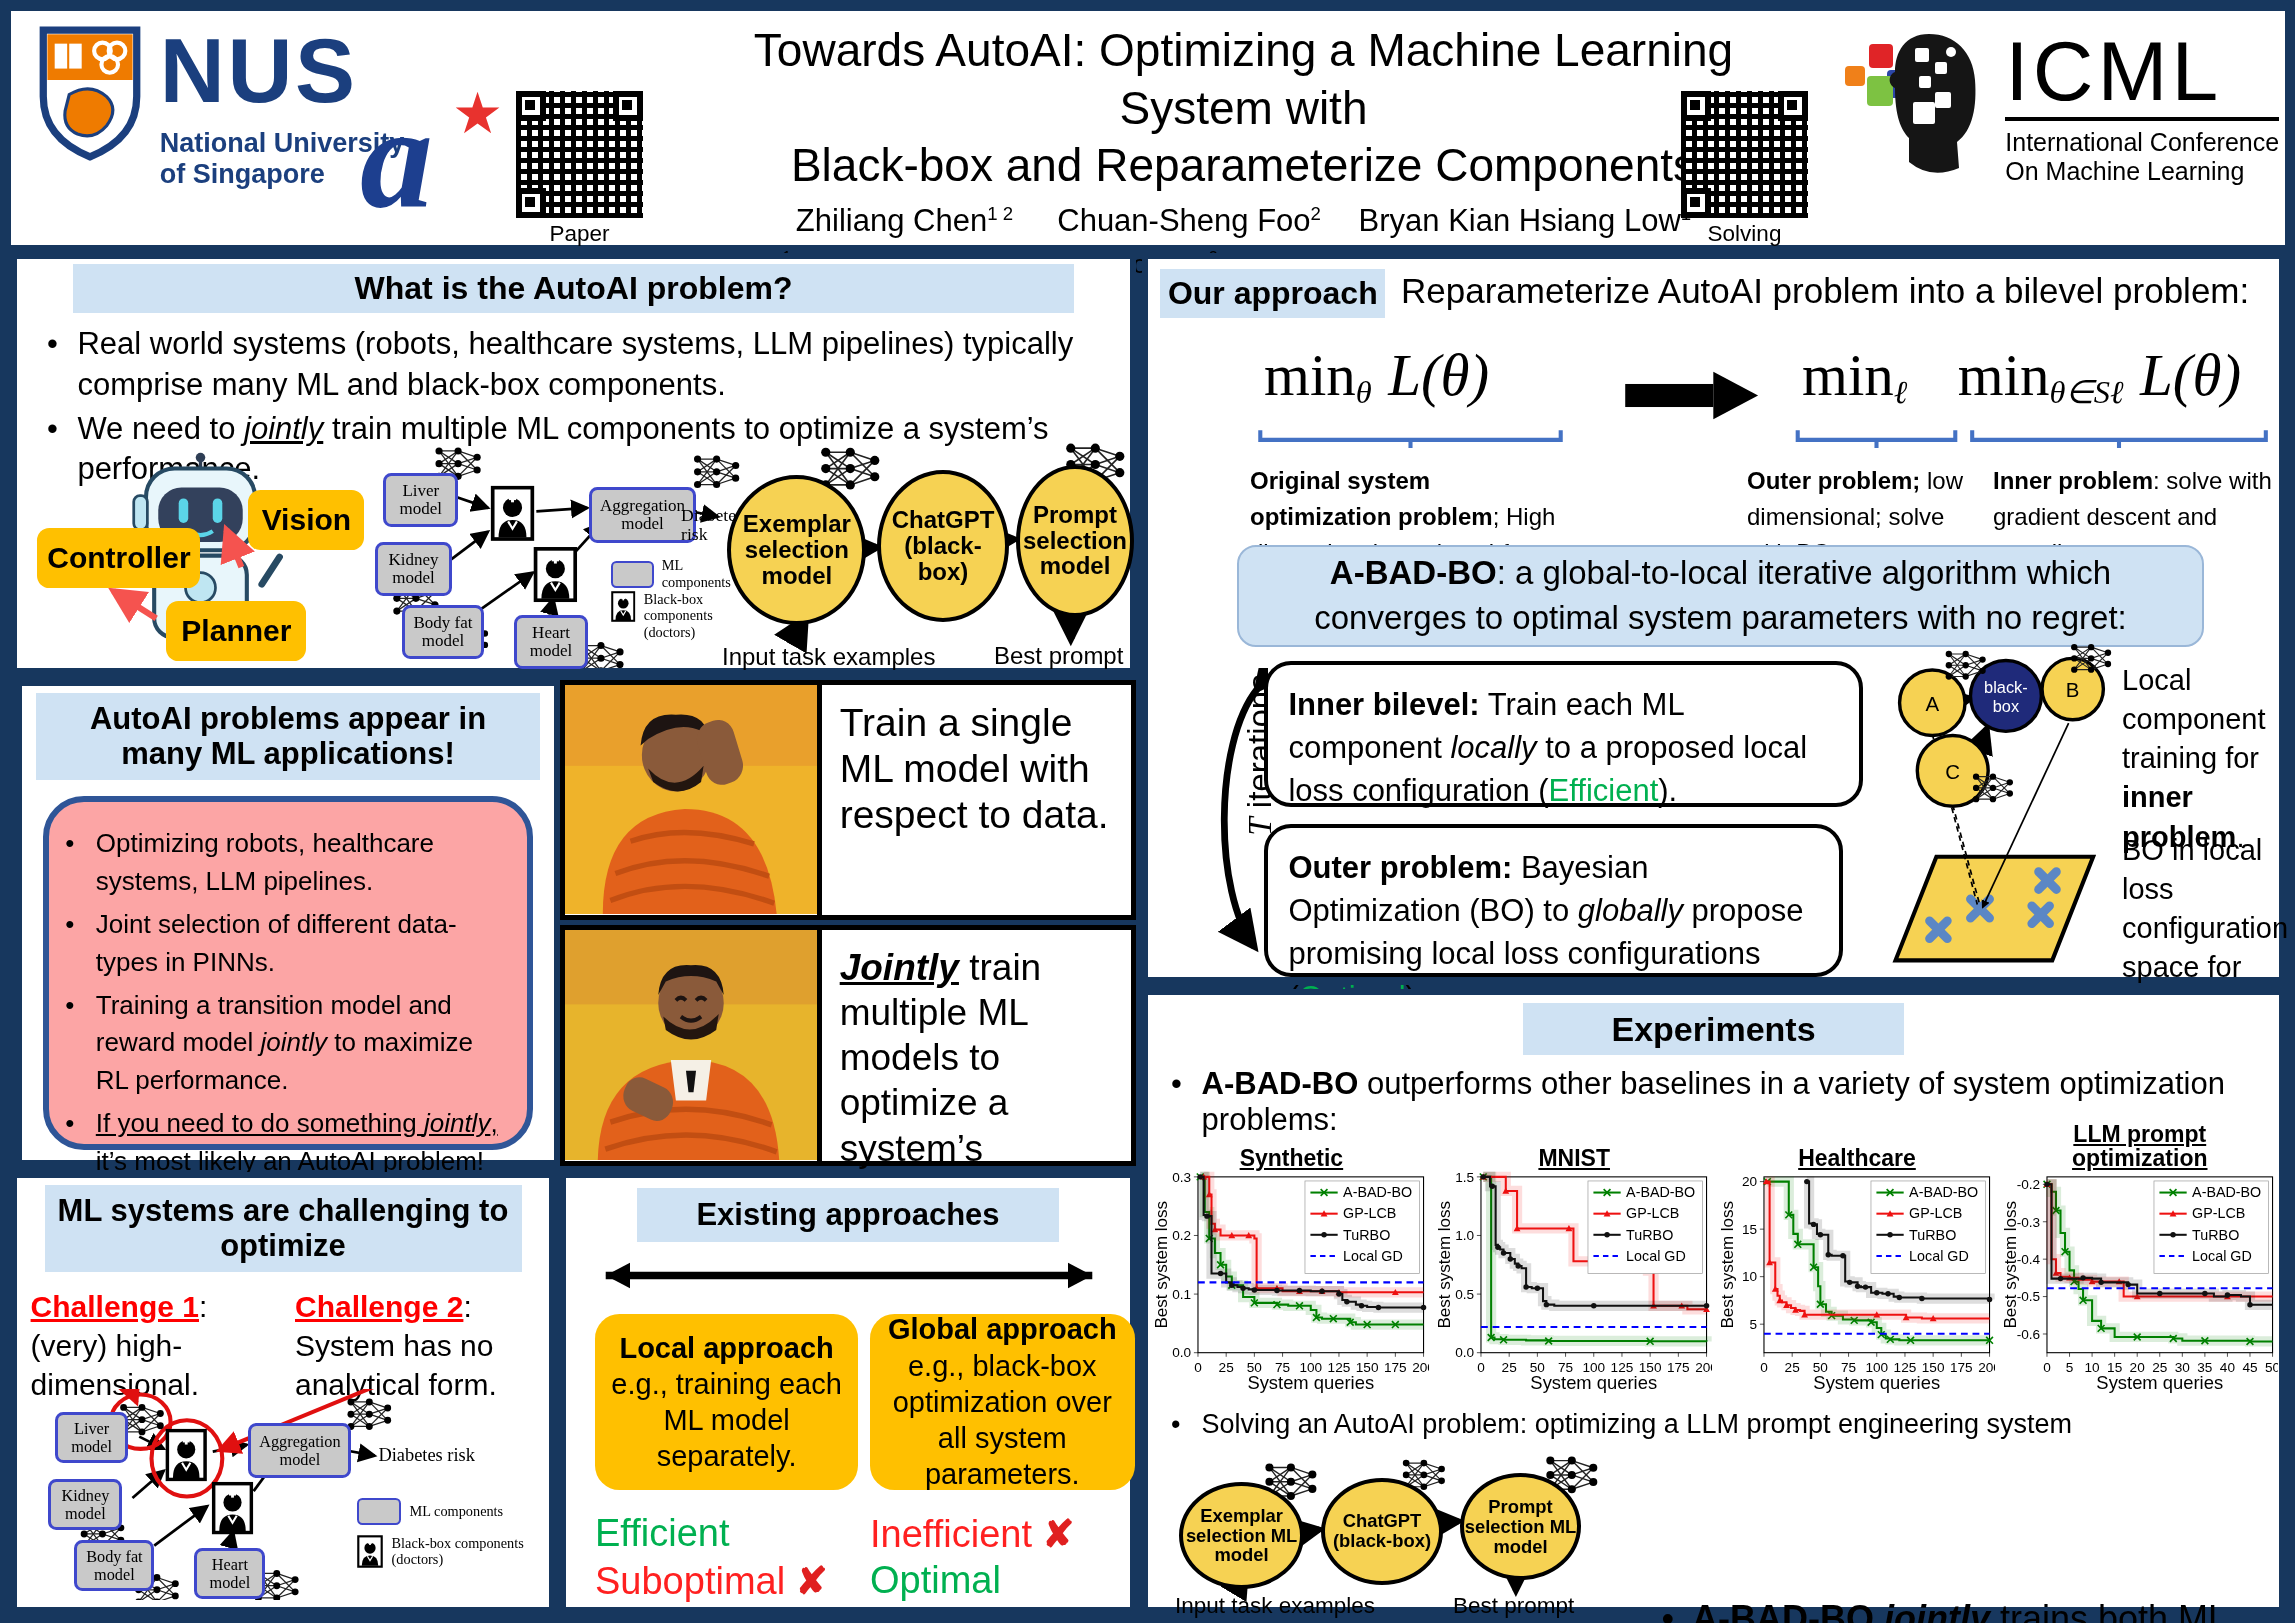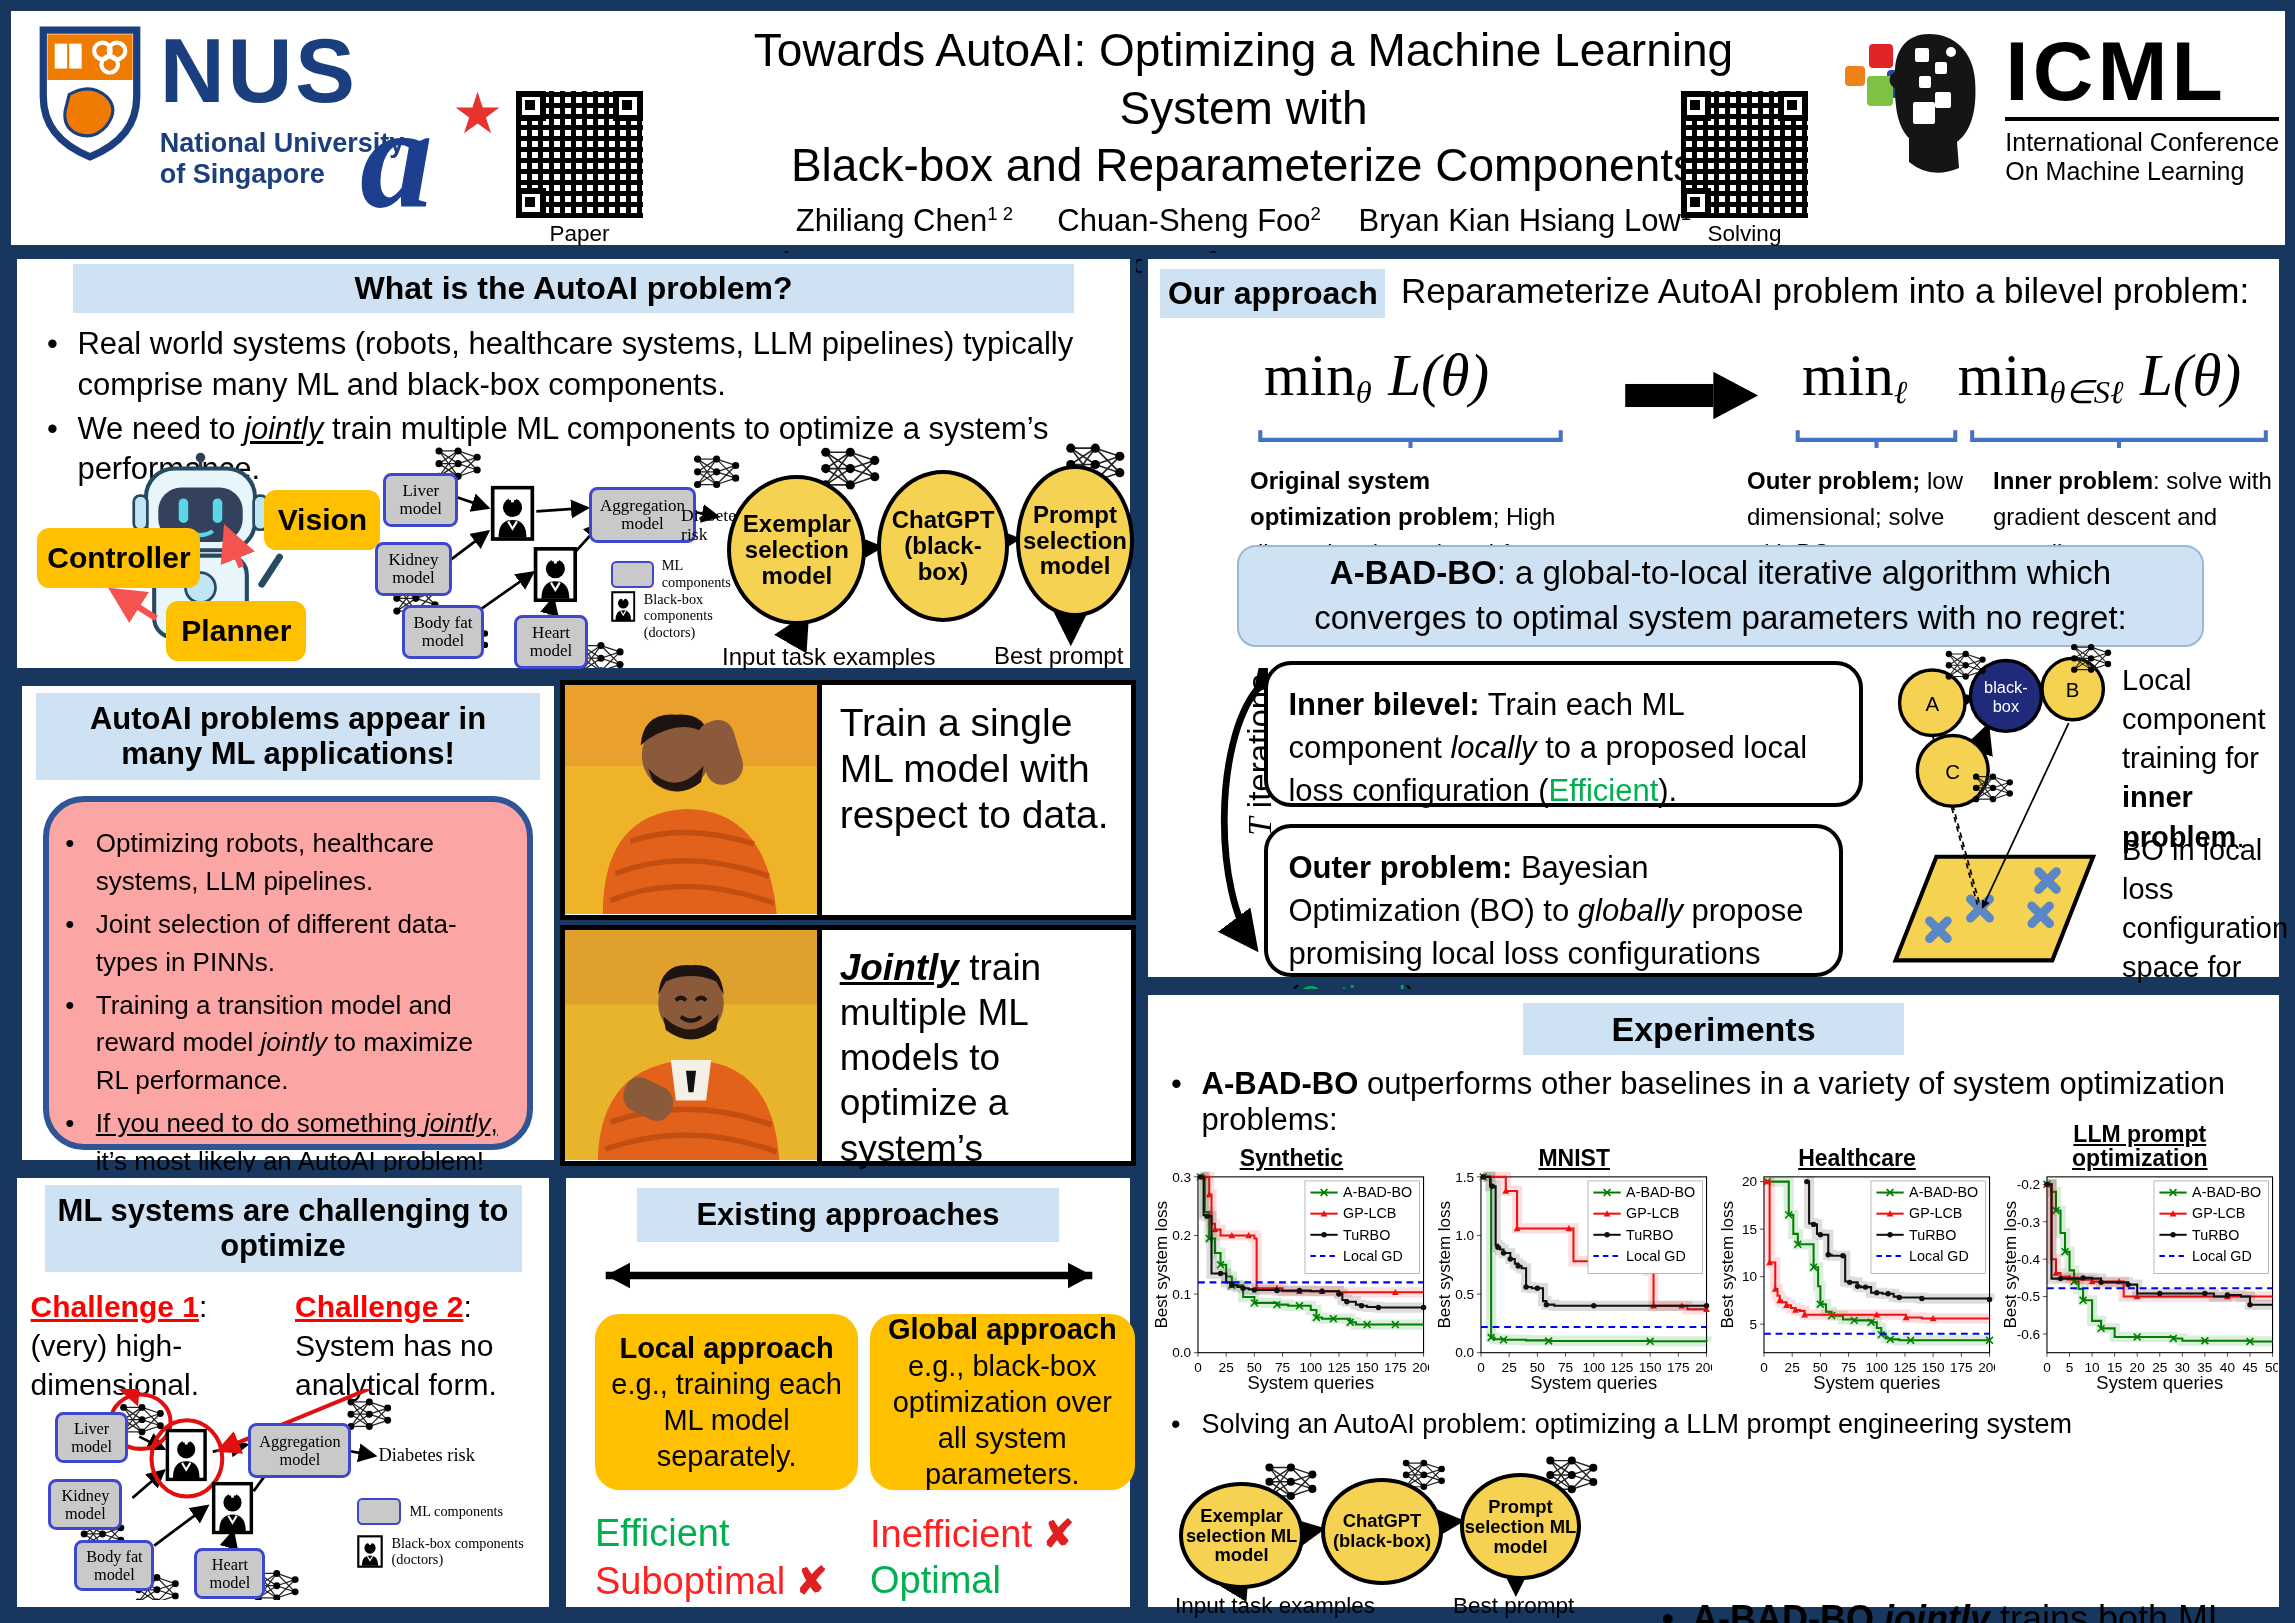--- a/index.html
+++ b/index.html
@@ -153,21 +153,21 @@
         <g fill="#fff">
           <rect x="72" y="18" width="14" height="14" rx="2"></rect>
           <rect x="92" y="32" width="12" height="12" rx="2"></rect>
           <rect x="76" y="46" width="12" height="12" rx="2"></rect>
           <rect x="92" y="62" width="16" height="16" rx="2"></rect>
           <rect x="70" y="72" width="22" height="22" rx="2"></rect>
           <circle cx="108" cy="22" r="5"></circle>
         </g>
       </svg>
       <div>
-        <div style="font-size:84px;font-weight:700;letter-spacing:4.1px;line-height:1;border-bottom:4.8px solid #000;padding-bottom:4.1px;">ICML</div>
+        <div style="font-size:84px;font-weight:400;letter-spacing:4.1px;line-height:1;border-bottom:4.8px solid #000;padding-bottom:4.1px;">ICML</div>
         <div style="font-size:25px;margin-top:6.8px;">International Conference</div>
         <div style="font-size:25px;">On Machine Learning</div>
       </div>
     </div>
   </div>
 
   <div class="box" style="left:11px;top:253px;width:1125px;height:421px;">
     <div class="bar" style="margin:5.4px auto 0;width:1001px;height:49px;font-size:32px;display:flex;align-items:center;justify-content:center;">What is the AutoAI problem?</div>
     <div class="bullet" style="font-size:31px;line-height:1.3;margin:11px 20.4px 0;">Real world systems (robots, healthcare systems, LLM pipelines) typically comprise many ML and black-box components.</div>
     <div class="bullet" style="font-size:31px;line-height:1.3;margin:4.1px 20.4px 0;"><span>We need to </span><span class="i u">jointly</span><span> train multiple ML components to optimize a system’s performance.</span></div>
@@ -189,21 +189,21 @@
         <path d="M330 200 L356 160" stroke="#274a63" stroke-width="10" fill="none" stroke-linecap="round"></path>
         <path d="M300 175 L278 120" stroke="#f5534f" stroke-width="9" fill="none" marker-end="url(#ra1)"></path>
         <path d="M175 250 L112 210" stroke="#f5534f" stroke-width="9" fill="none" marker-end="url(#ra1)"></path>
         <defs>
             <marker id="ra1" markerWidth="8" markerHeight="8" refX="5" refY="3" orient="auto">
               <path d="M0,0 L6,3 L0,6 Z" fill="#f5534f"></path>
             </marker>
           </defs>
       </svg>
       <div class="ybox abs" style="left:0px;top:80px;width:163px;height:60px;font-size:30px;">Controller</div>
-      <div class="ybox abs" style="left:211px;top:42px;width:116px;height:60px;font-size:30px;margin-left:16px;">Vision</div>
+      <div class="ybox abs" style="left:211px;top:42px;width:116px;height:60px;font-size:30px;">Vision</div>
       <div class="ybox abs" style="left:129px;top:153px;width:140px;height:60px;font-size:30px;">Planner</div>
     </div>
 
     <div class="abs" style="left:354px;top:184px;width:381px;height:225px;">
       <svg class="abs" style="left:0;top:0;" width="381" height="225" viewBox="0 0 560 330">
         <defs>
             <marker id="ba1" markerWidth="9" markerHeight="9" refX="6" refY="3.5" orient="auto">
               <path d="M0,0 L7,3.5 L0,7 Z" fill="#000"></path>
             </marker>
           </defs>

